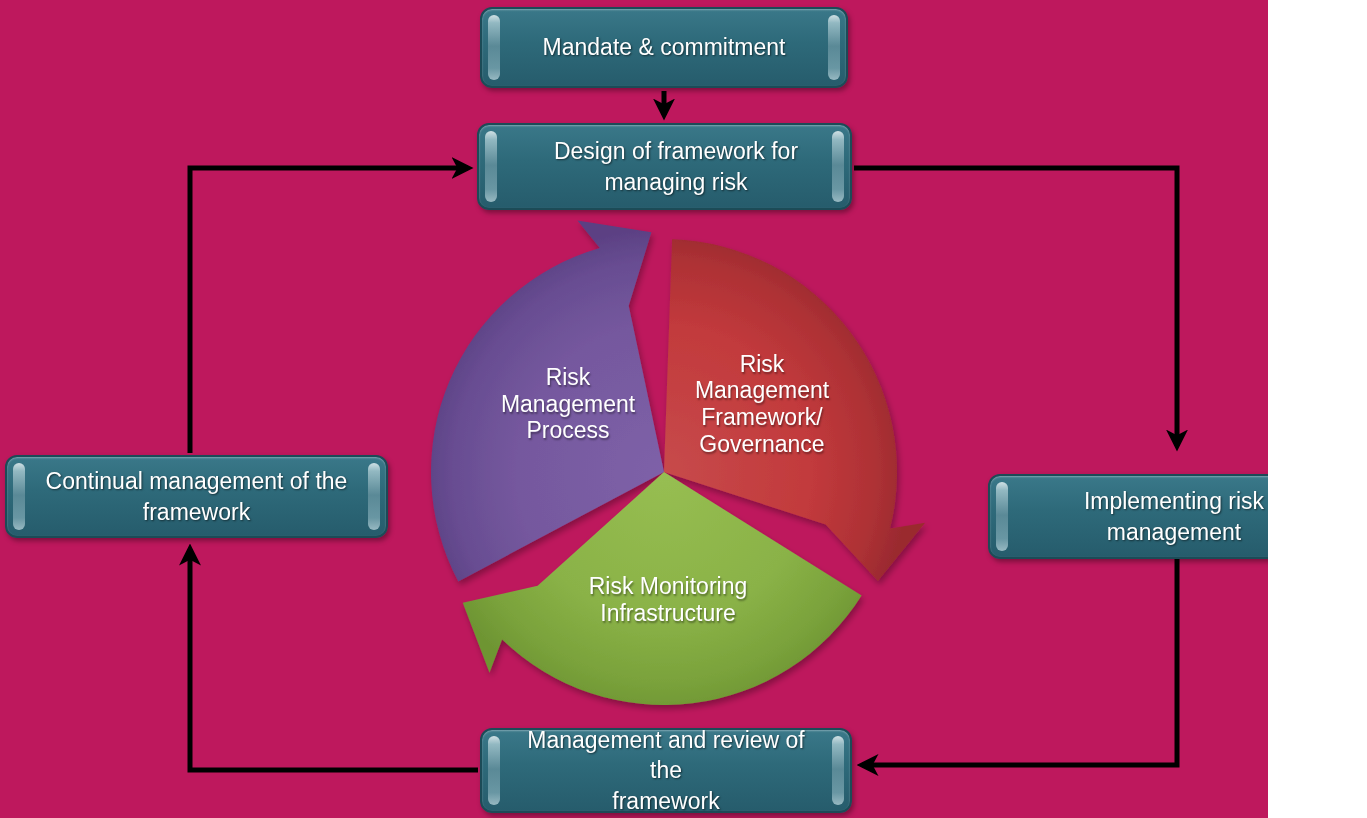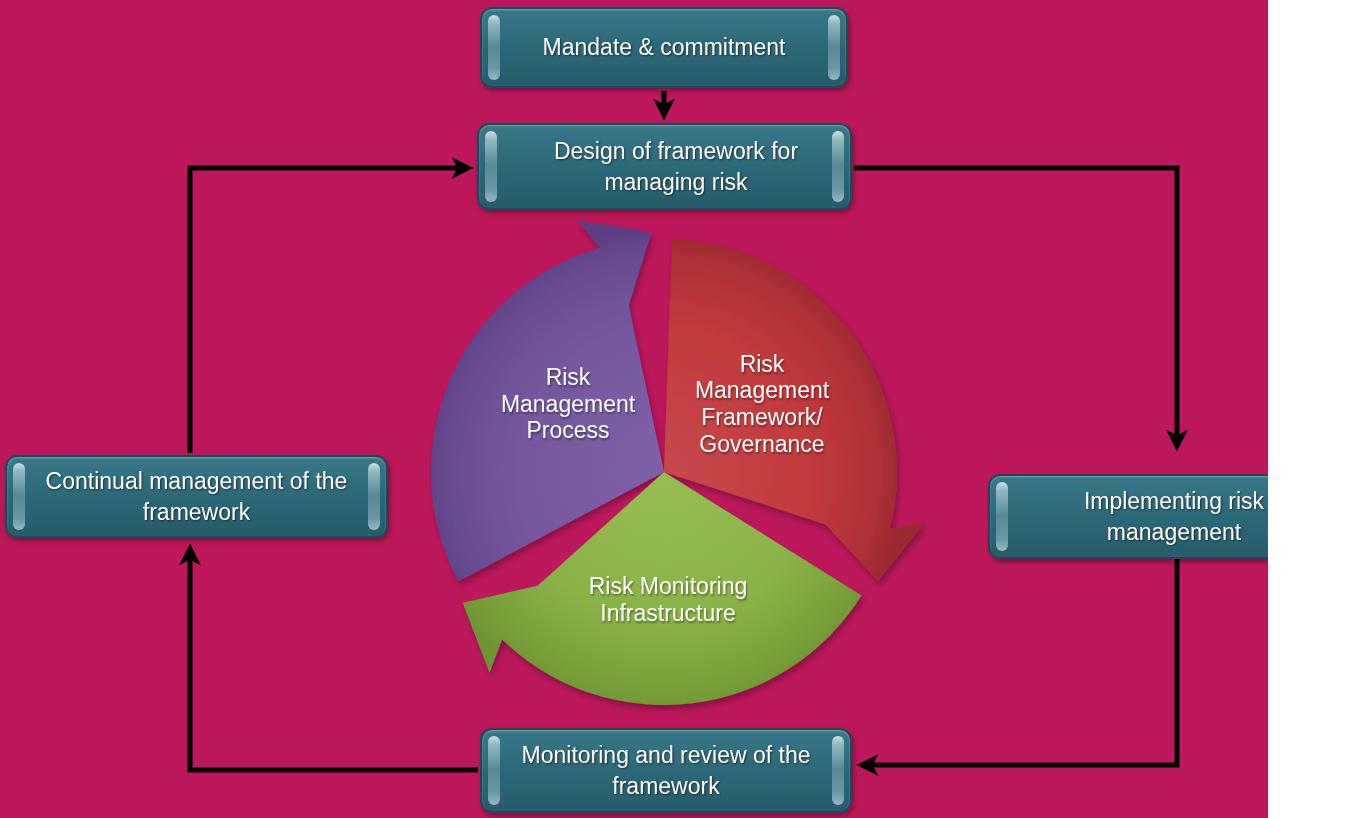--- a/index.html
+++ b/index.html
@@ -100,21 +100,21 @@
     <span class="label">Design of framework for
 managing risk</span>
   </div>
 
   <div class="node" id="box-implementing">
     <span class="label">Implementing risk
 management</span>
   </div>
 
   <div class="node" id="box-monitoring">
-    <span class="label">Monitoring and review of the
+    <span class="label">Management and review of the
 framework</span>
   </div>
 
   <div class="node" id="box-continual">
     <span class="label">Continual management of the
 framework</span>
   </div>
 
   <div class="pie-label" id="lbl-process">Risk
 Management

